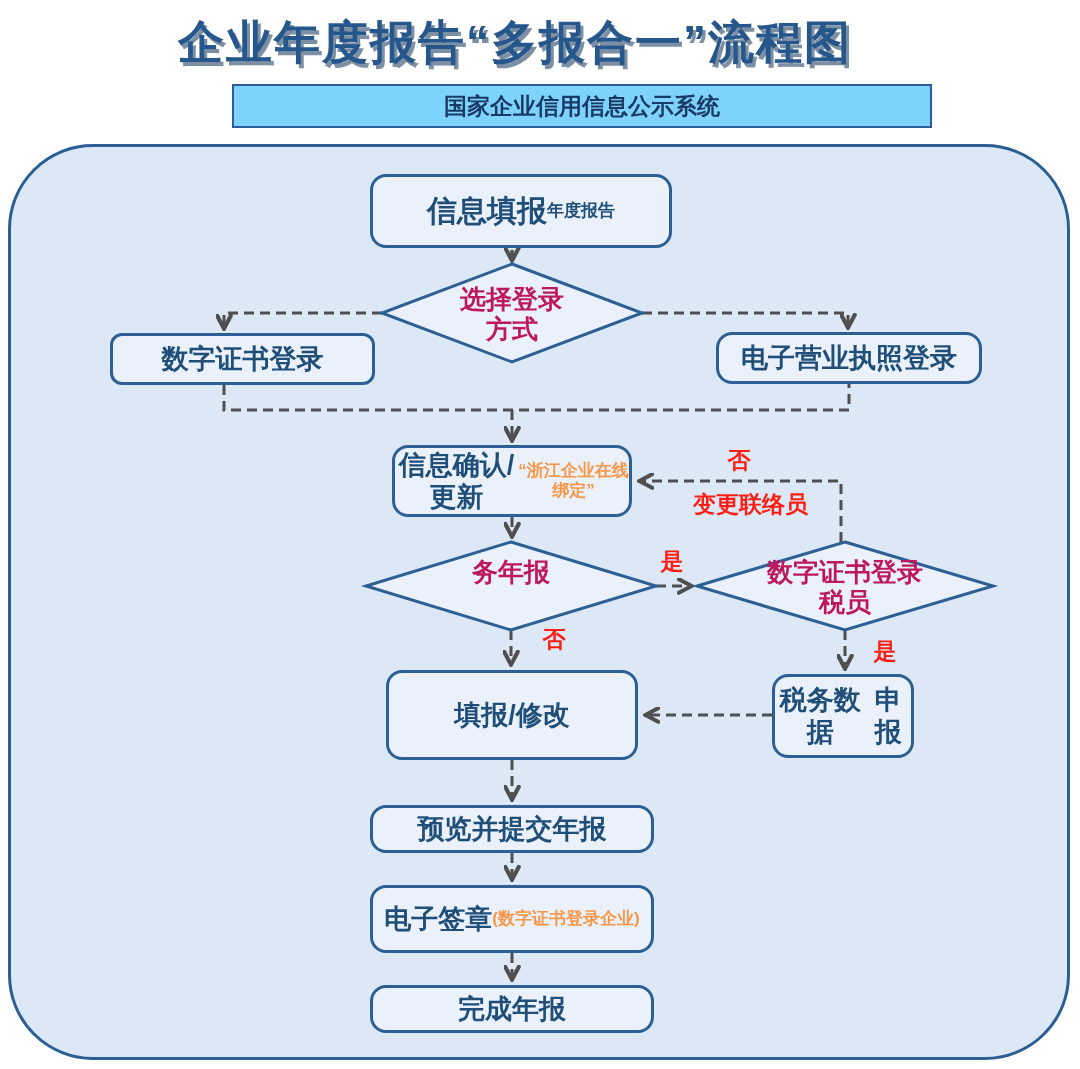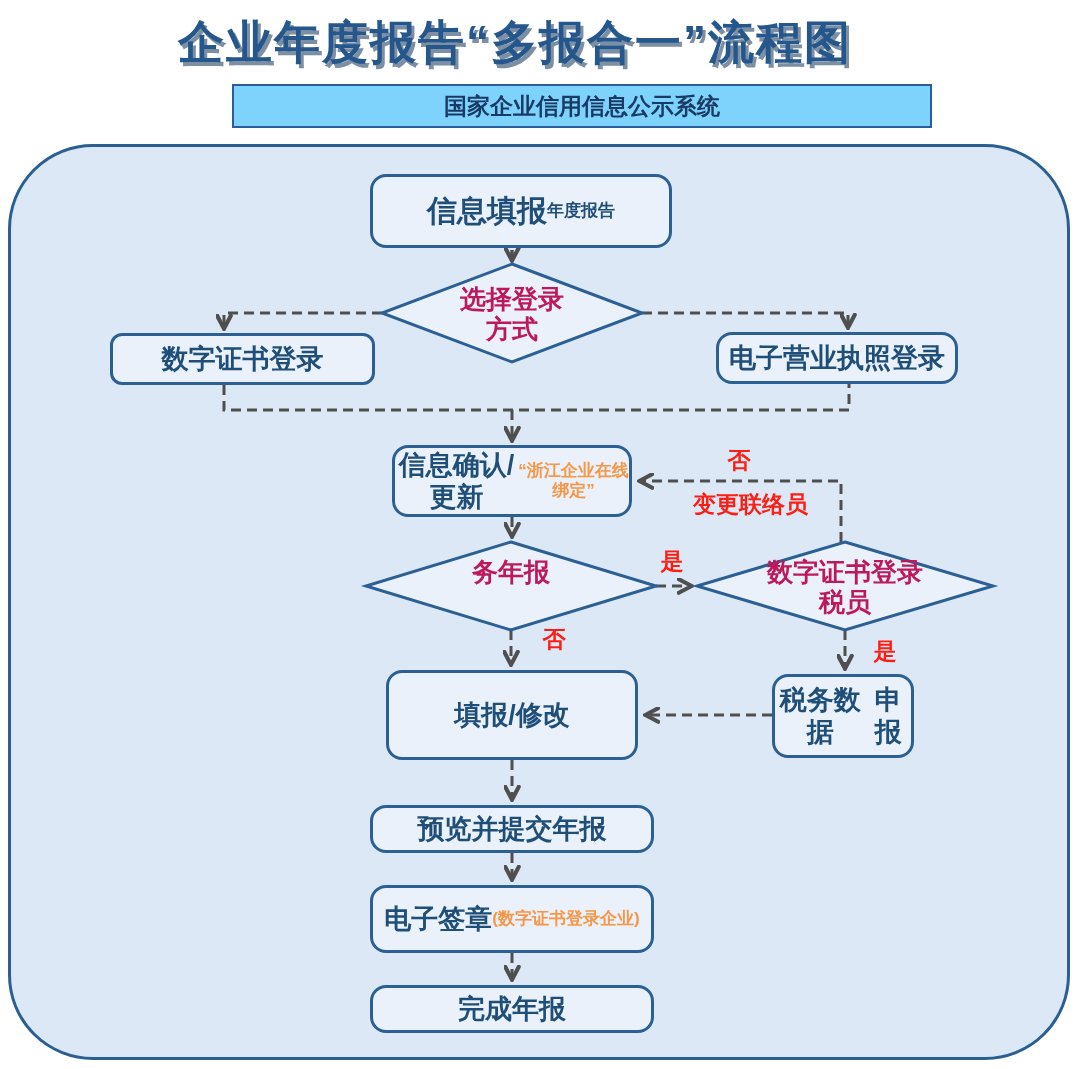--- a/index.html
+++ b/index.html
@@ -97,21 +97,21 @@
 
   <div class="dtext" style="left:412px;top:284px;width:200px;">
     <div>选择登录</div>
     <div>方式</div>
   </div>
 
   <div class="node" style="left:110px;top:333px;width:265px;height:52px;border-radius:12px;">
     <div class="main">数字证书登录</div>
   </div>
 
-  <div class="node" style="left:716px;top:332px;width:242px;height:52px;">
+  <div class="node" style="left:716px;top:332px;width:266px;height:52px;">
     <div class="main">电子营业执照登录</div>
   </div>
 
   <div class="node" style="left:392px;top:445px;width:240px;height:72px;">
     <div class="main">信息确认/更新</div>
     <div class="sub orange">“浙江企业在线绑定”</div>
   </div>
 
   <div class="dtext" style="left:381px;top:557px;width:260px;">
     <div>务年报</div>

